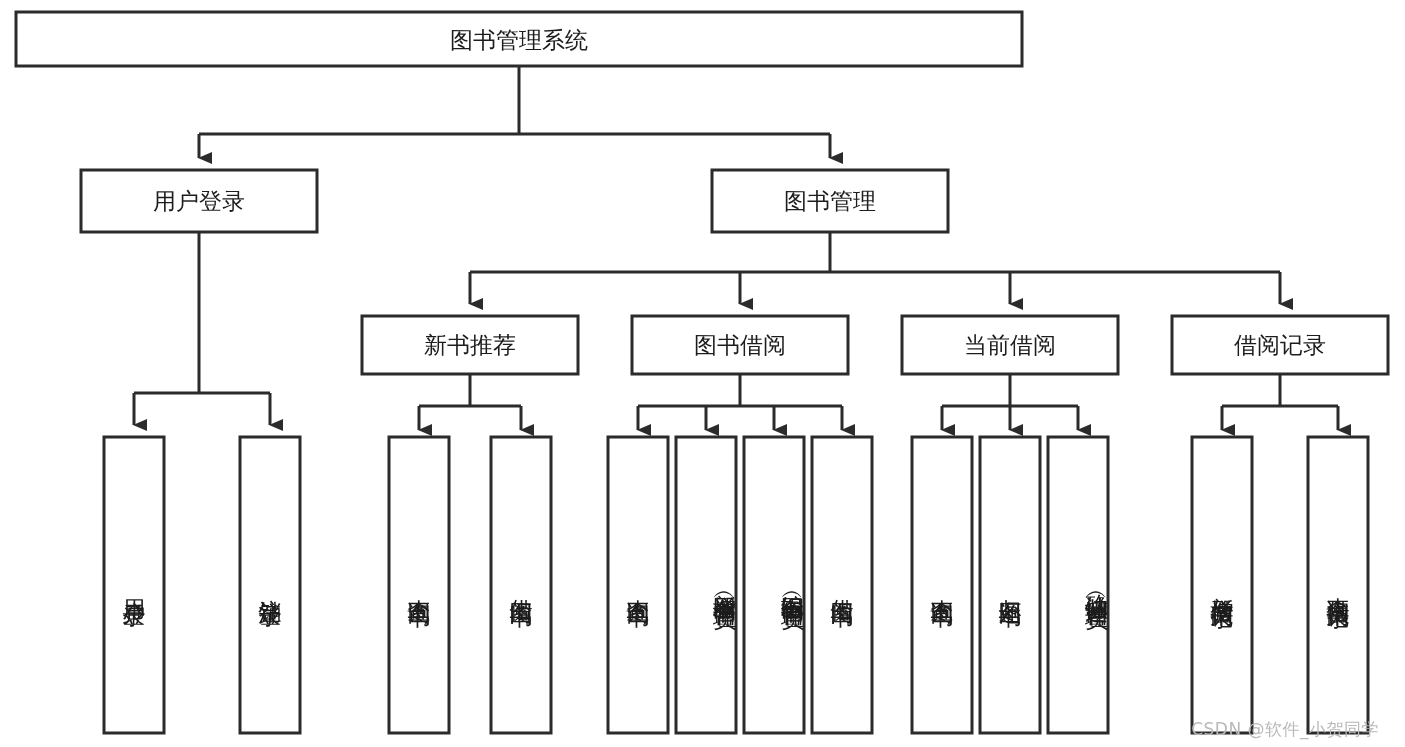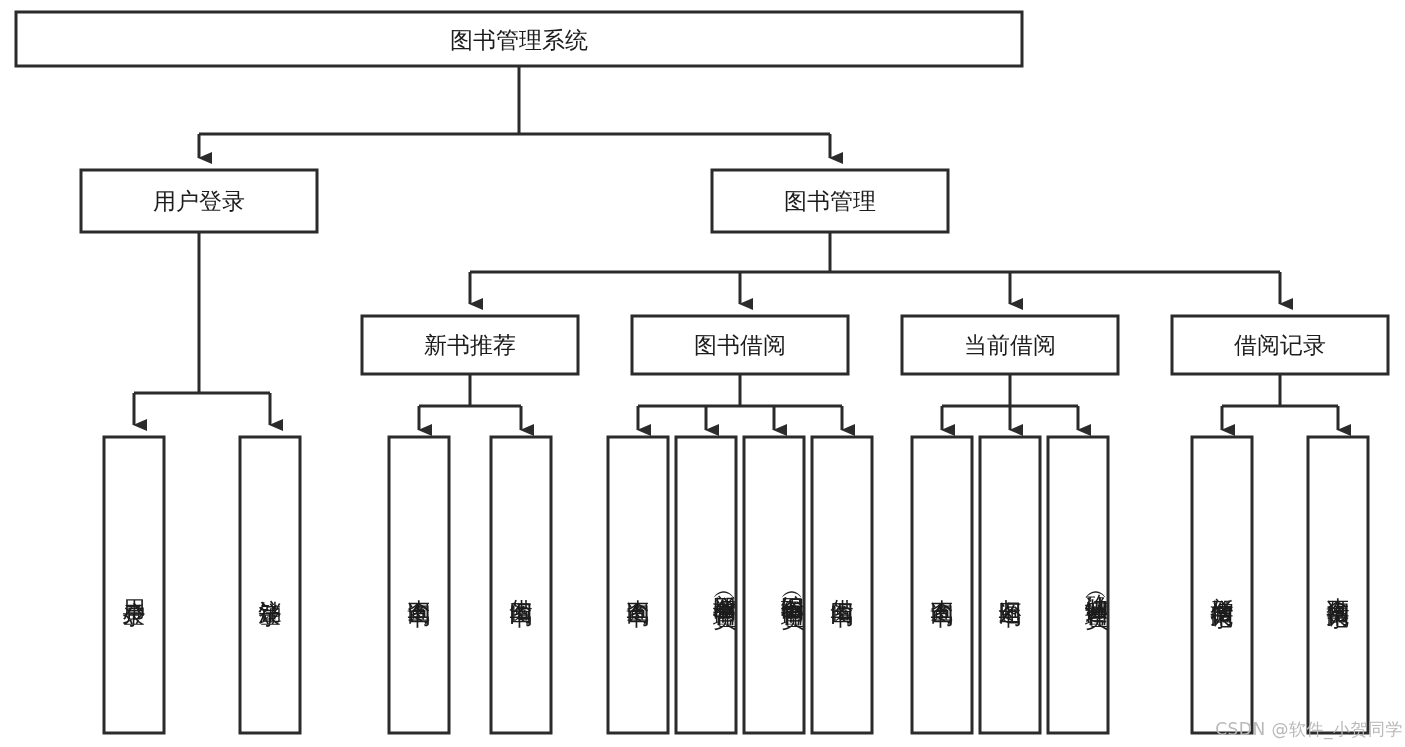--- a/index.html
+++ b/index.html
@@ -60,21 +60,21 @@
     letter-spacing: 2px;
     display: flex;
     align-items: center;
     justify-content: center;
     white-space: nowrap;
     pointer-events: none;
     user-select: none;
   }
   #watermark {
     position: absolute;
-    right: 2px;
+    right: 26px;
     bottom: 6px;
     font-family: "DejaVu Sans", "Liberation Sans", sans-serif;
     font-size: 17px;
     color: #b9b9b9;
     letter-spacing: 0.5px;
     white-space: nowrap;
   }
 </style>
 </head>
 <body>

